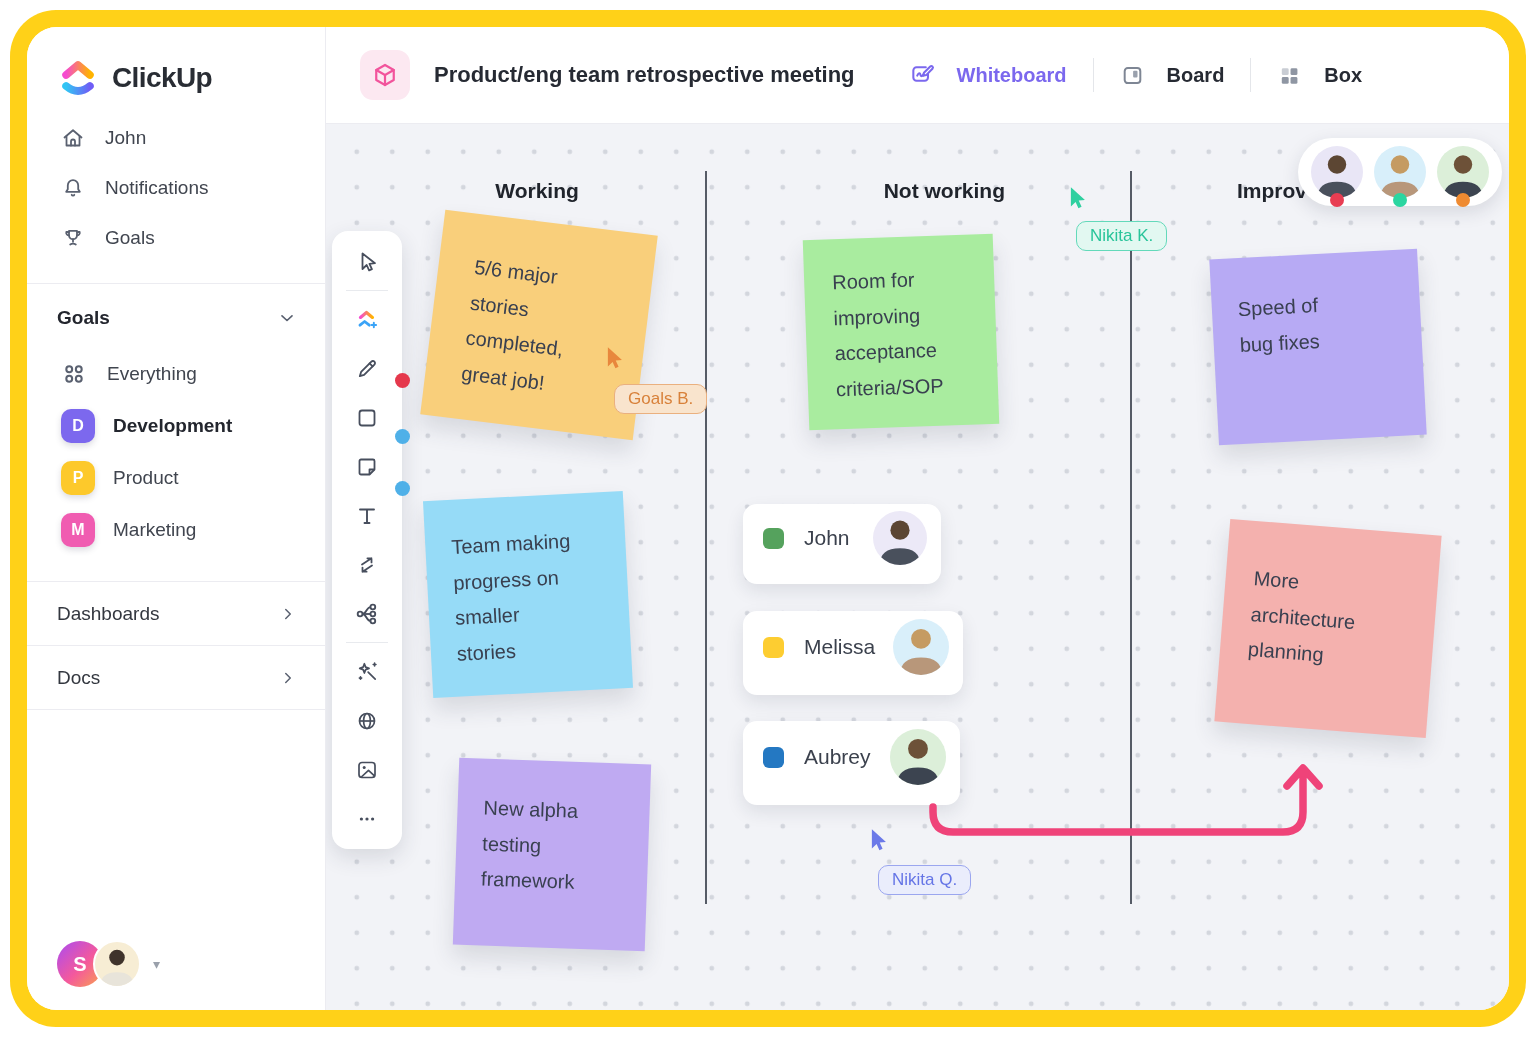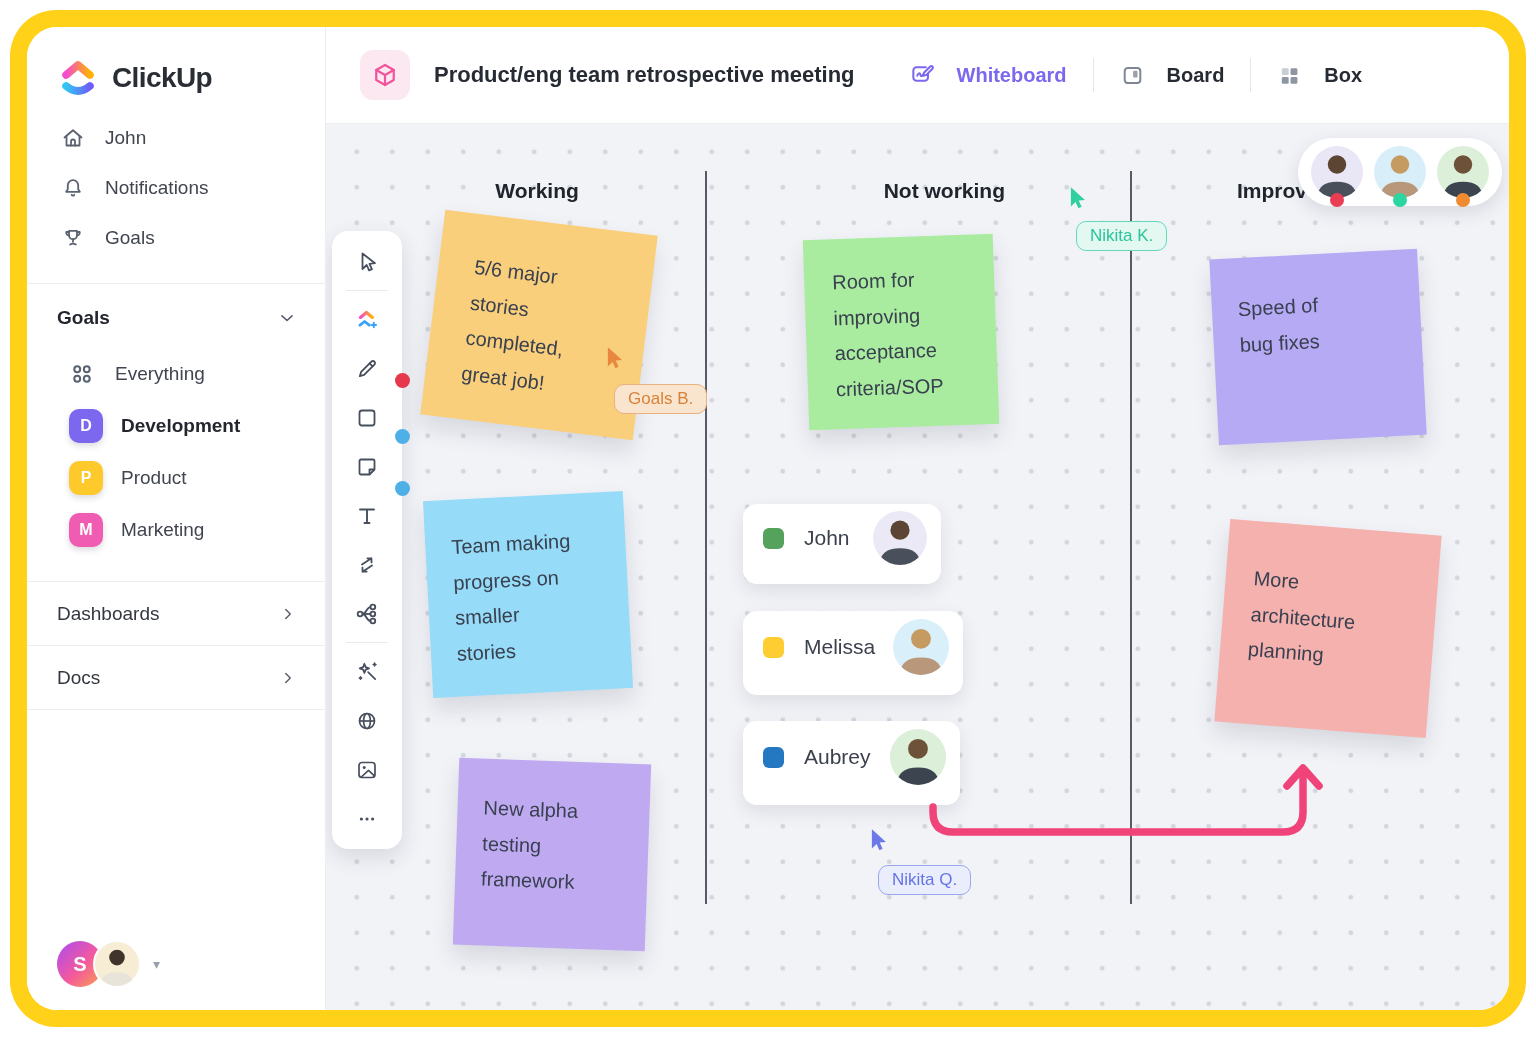--- a/index.html
+++ b/index.html
@@ -11,21 +11,21 @@
   
   .sidebar { width:299px; flex:0 0 299px; background:#fff; border-right:1px solid #ececf1; position:relative; }
   .logo-row { display:flex; align-items:center; gap:13px; padding:30px 0 0 30px; }
   .logo-text { font-size:28px; font-weight:800; color:#292d34; letter-spacing:-0.6px; }
   .nav { margin-top:14px; }
   .nav-item { display:flex; align-items:center; gap:20px; height:50px; padding-left:34px; cursor:pointer; }
   .nav-item .lbl, .space-item .lbl { font-size:19px; color:#40454f; }
   .sb-divider { height:1px; background:#ececf1; margin-top:20px; }
   .spaces-header { margin-top:16px; height:36px; display:flex; align-items:center; justify-content:space-between; padding:0 28px 0 30px; }
   .spaces-header .lbl { font-size:19px; font-weight:700; color:#23262e; }
-  .space-list { margin-top:12px;margin-left:8px; }
+  .space-list { margin-top:12px; }
   .space-item { display:flex; align-items:center; gap:18px; height:52px; padding-left:34px; cursor:pointer; }
   .space-item.first { gap:20px; }
   .badge { width:34px; height:34px; border-radius:10px; display:flex; align-items:center; justify-content:center; color:#fff; font-size:16px; font-weight:700; box-shadow:0 3px 6px rgba(60,60,90,.18); }
   .space-item .bold { font-weight:700; color:#23262e; }
   .sb-section { border-top:1px solid #ececf1; height:64px; display:flex; align-items:center; justify-content:space-between; padding:0 28px 0 30px; cursor:pointer; }
   .sb-section .lbl { font-size:19px; color:#33373f;text-align:right; }
   .sb-bottom-line { border-top:1px solid #ececf1; }
   .user-row { position:absolute; left:30px; bottom:22px; display:flex; align-items:center; }
   .grad-avatar { width:46px; height:46px; border-radius:50%; background:linear-gradient(135deg,#a94bf4 0%,#f4599c 55%,#f8a44c 100%); color:#fff; font-size:20px; font-weight:700; display:flex; align-items:center; justify-content:center; z-index:1; }
   .photo-avatar { width:48px; height:48px; border-radius:50%; margin-left:-10px; z-index:2; overflow:hidden; border:2px solid #fff; }

